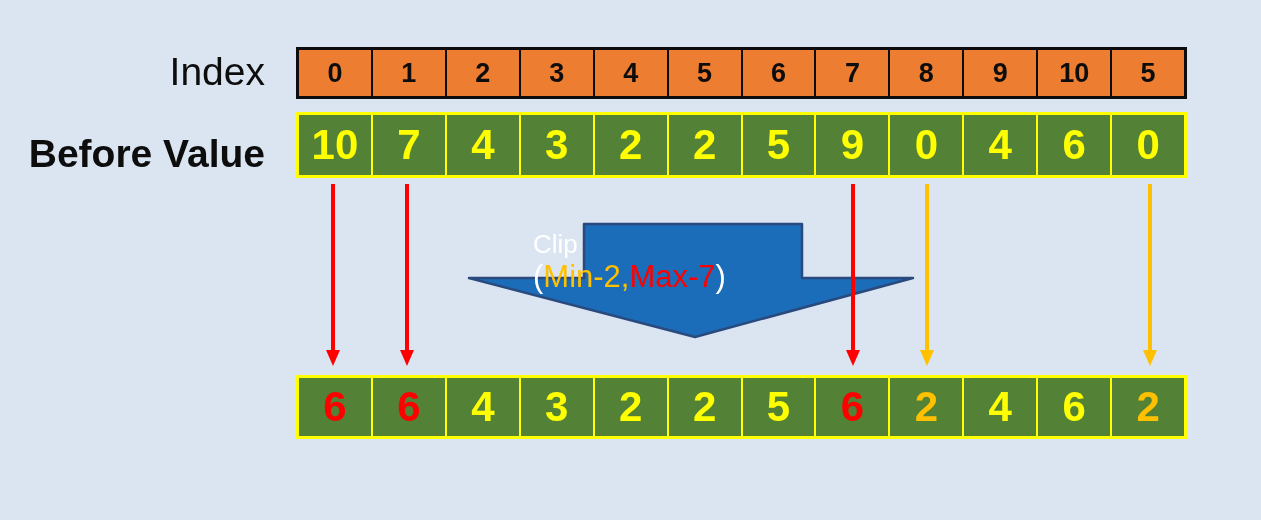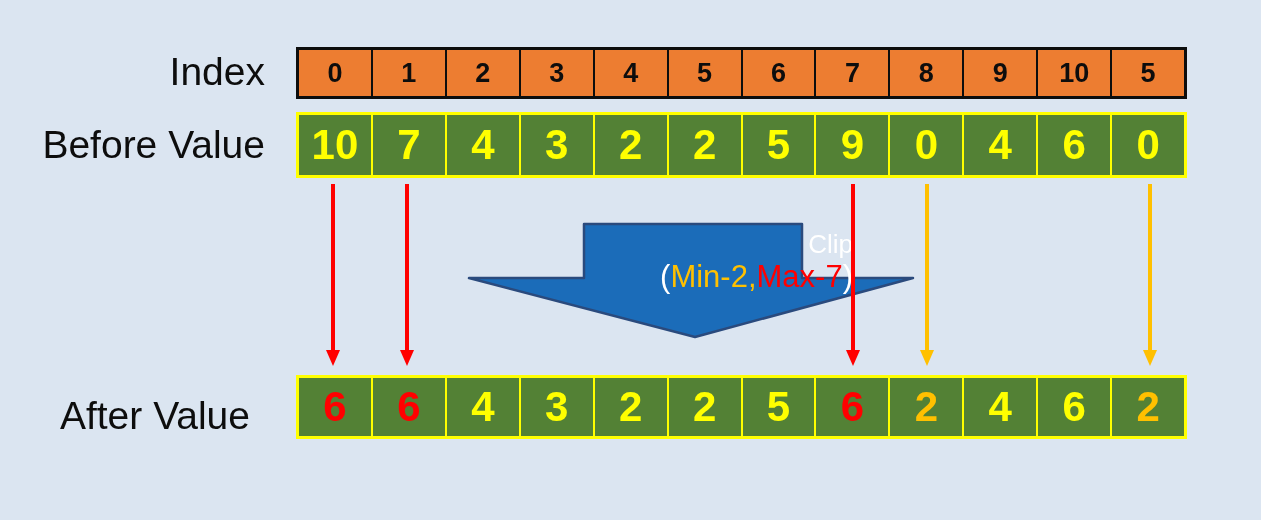--- a/index.html
+++ b/index.html
@@ -10,21 +10,21 @@
   html,body{margin:0;padding:0;background:var(--c-bg);}
   .canvas{
     position:relative;width:1261px;height:520px;background:var(--c-bg);
     overflow:hidden;font-family:"Liberation Sans",sans-serif;
   }
   .row-label{
     position:absolute;left:0;color:var(--c-black);font-size:39px;line-height:36px;
     text-align:right;white-space:nowrap;
   }
   .label-index{top:54px;width:265px;}
-  .label-before{top:127px;width:265px;}
+  .label-before{top:136px;width:265px;font-weight:bold;}
   .label-after{top:398px;width:250px;}
 
   .array-row{position:absolute;left:296px;width:891px;display:flex;box-sizing:border-box;}
   .index-row{top:47px;height:52px;border:3px solid var(--c-black);background:var(--c-orange);}
   .index-row .cell{
     flex:1;display:flex;align-items:center;justify-content:center;
     font-size:27px;font-weight:700;color:var(--c-black);border-left:2.5px solid var(--c-black);
   }
   .index-row .cell:first-child{border-left:none;}
 
@@ -35,21 +35,21 @@
     flex:1;display:flex;align-items:center;justify-content:center;
     font-size:42px;font-weight:700;color:var(--c-yellow);border-left:2.5px solid var(--c-yellow);
   }
   .value-row .cell:first-child{border-left:none;}
   .t-yellow{color:var(--c-yellow);}
   .t-red{color:var(--c-red) !important;}
   .t-gold{color:var(--c-gold) !important;}
 
   .blue-arrow-svg{position:absolute;left:467px;top:222px;width:448px;height:117px;}
   .clip-text{
-    position:absolute;left:533px;top:231px;width:320px;text-align:right;line-height:1.05;
+    position:absolute;left:533px;top:231px;width:320px;text-align:left;line-height:1.05;
   }
   .clip-line1{color:var(--c-white);font-size:26px;}
   .clip-line2{font-size:31px;margin-top:3px;white-space:nowrap;}
   .clip-line2 .w{color:var(--c-white);}
   .clip-line2 .g{color:var(--c-gold);margin-top:22px;}
   .clip-line2 .r{color:var(--c-red);}
 
   .map-arrow{position:absolute;top:184px;width:14px;height:182px;}
   .map-arrow .line{position:absolute;left:5px;top:0;width:4px;height:166px;}
   .map-arrow .head{
@@ -62,21 +62,20 @@
   .map-arrow.gold .line{background:var(--c-gold);}
   .map-arrow.gold .head{border-top-color:var(--c-gold);}
 </style>
 </head>
 <body>
 
 <div class="canvas">
 
   <div class="row-label label-index">Index</div>
   <div class="row-label label-before">Before Value</div>
-  <div class="row-label label-after">After Value</div>
 
   <div class="array-row index-row" id="index-row">
       <div class="cell">0</div>
       <div class="cell">1</div>
       <div class="cell">2</div>
       <div class="cell">3</div>
       <div class="cell">4</div>
       <div class="cell">5</div>
       <div class="cell">6</div>
       <div class="cell">7</div>

